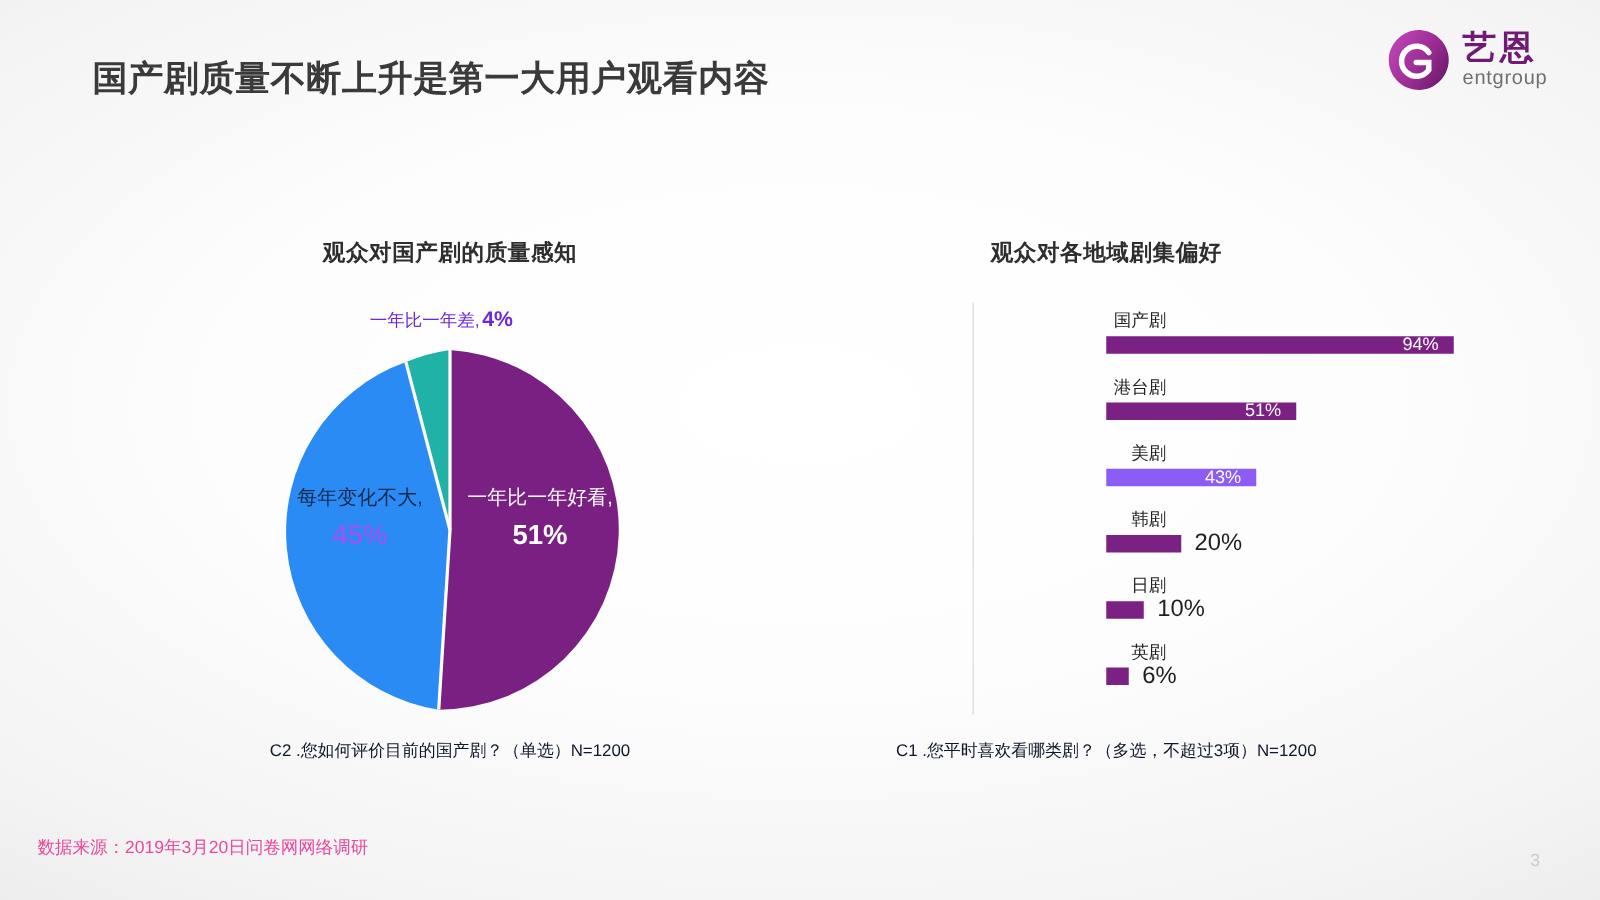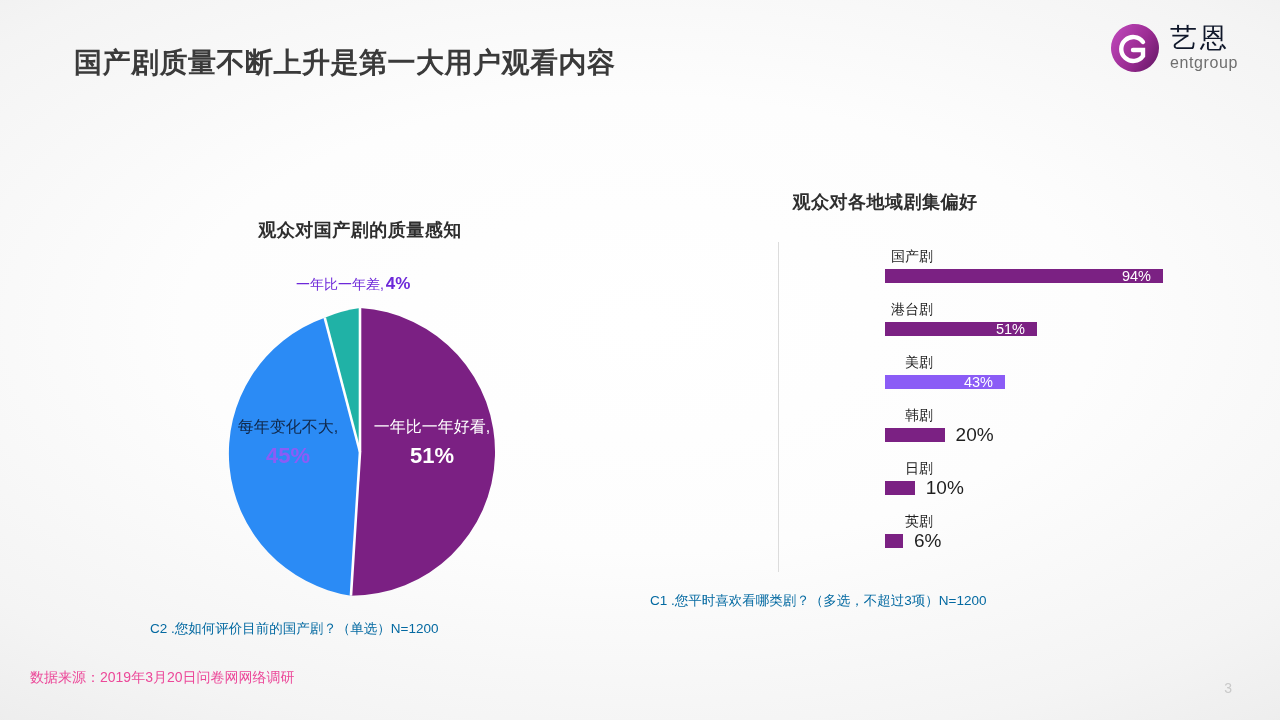--- a/index.html
+++ b/index.html
@@ -43,52 +43,52 @@
     position: relative;
   }
   #brand-logo .logo-wordmark {
     display: flex;
     flex-direction: column;
     align-items: flex-start;
     line-height: 1;
   }
   #brand-logo .logo-cn {
     font-size: 27px;
-    font-weight: normal;
-    color: #0f172a;
+    font-weight: bold;
+    color: #701a75;
     letter-spacing: 3px;
   }
   #brand-logo .logo-en {
     font-size: 16px;
     color: #6f6f6f;
     letter-spacing: 0.6px;
     margin-top: 3px;
   }
 
   
   .panel { position: absolute; }
-  #pie-panel  { left: 150px; top: 190px; width: 420px; height: 430px; margin-top: 28px; }
+  #pie-panel  { left: 150px; top: 190px; width: 420px; height: 430px; }
   #bar-panel  { left: 650px; top: 190px; width: 470px; height: 430px; }
 
   .panel-title {
     text-align: center;
     font-size: 18px;
     font-weight: bold;
     color: #2e2e2e;
     letter-spacing: 0.5px;
   }
 
   .panel-note {
     position: absolute;
     bottom: 10px;
     left: 0;
     width: 100%;
-    text-align: left;
+    text-align: center;
     font-size: 13.5px;
-    color: #0369a1;
+    color: #0f172a;
     white-space: nowrap;
   }
 
   
   #pie-callout {
     position: absolute;
     left: 50%;
     top: 56px;
     transform: translateX(-56%);
     white-space: nowrap;

